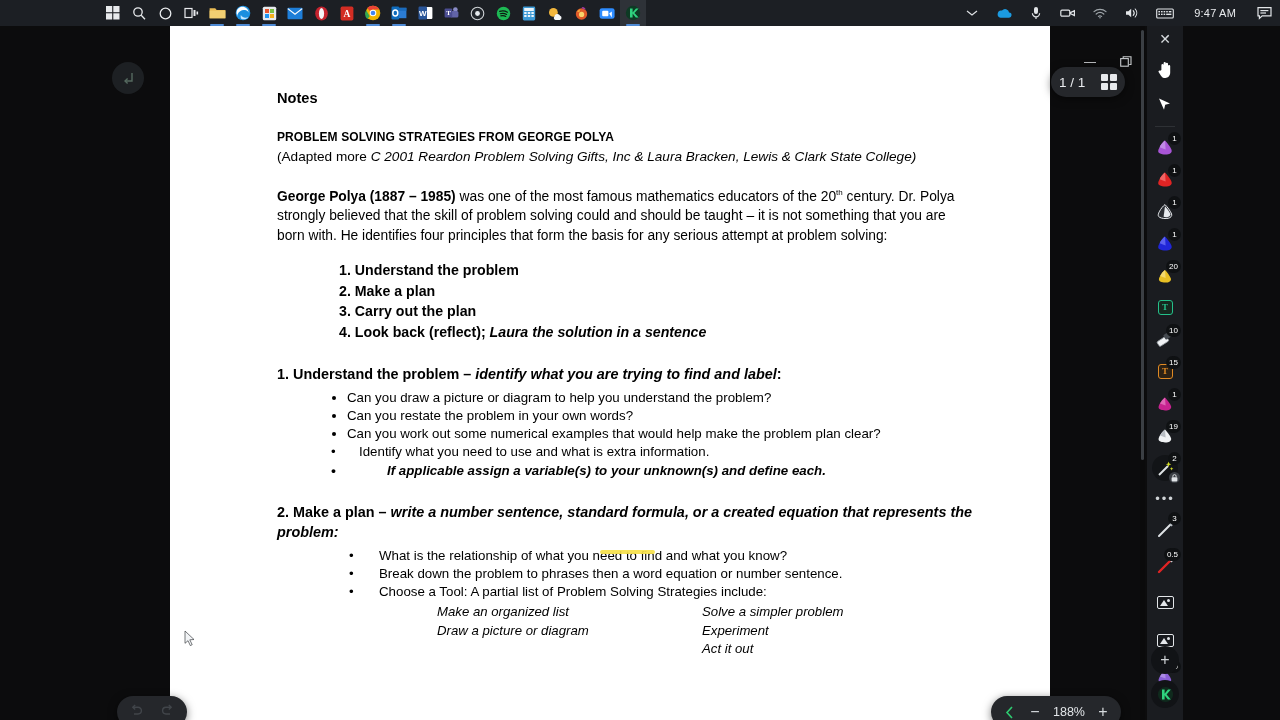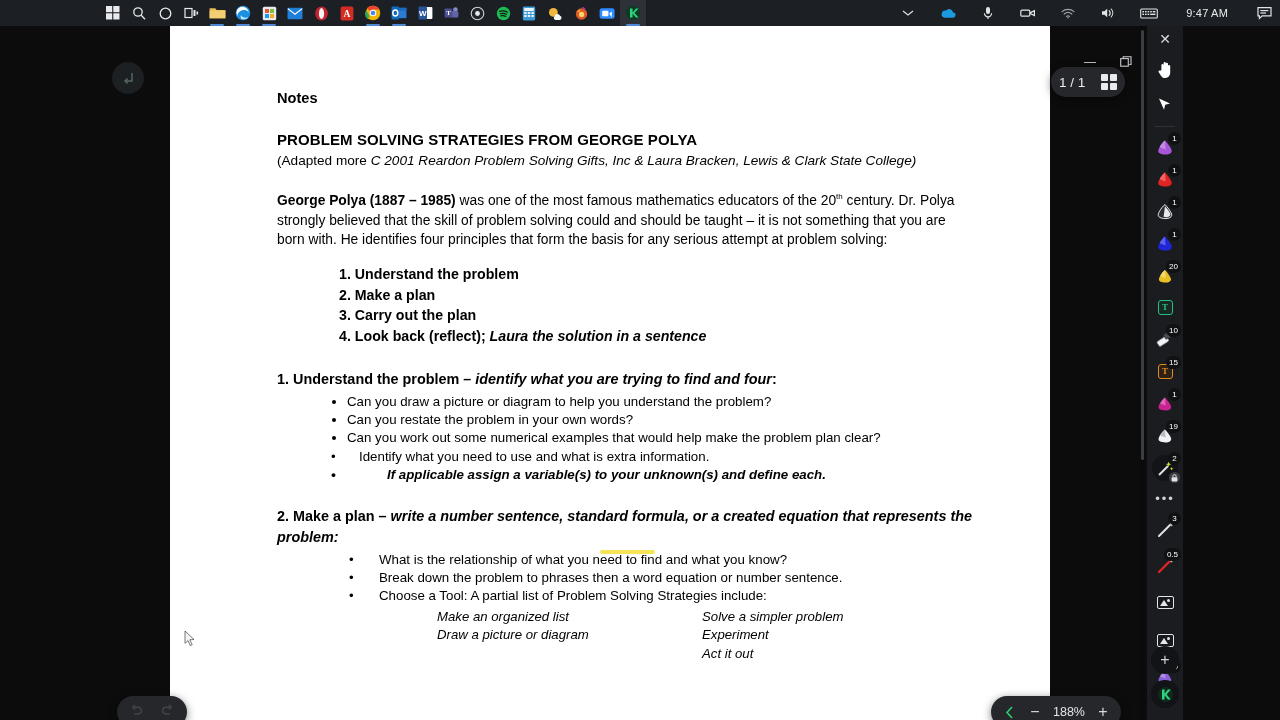--- a/index.html
+++ b/index.html
@@ -24,21 +24,21 @@
     position: relative;
     flex: none;
   }
   .tb-underline {
     position: absolute; bottom: 0; left: 6px; width: 14px; height: 2px;
     background: #4e8ad4; border-radius: 1px;
   }
   .tb-active-bg { background: #2e3238; }
   .tb-right {
     position: absolute; right: 0; top: 0; height: 26px;
-    display: flex; align-items: center; gap: 16px; padding-right: 4px;
+    display: flex; align-items: center; gap: 8px; padding-right: 4px;
   }
   .tray-item {
     height: 26px; min-width: 24px; padding: 0 4px;
     display: flex; align-items: center; justify-content: center;
     color: #e3e5e8; font-size: 10px;
   }
   .tray-clock { font-size: 11px; color: #e8eaed; padding: 0 8px; letter-spacing: .2px;}
 
   
   .workspace {
@@ -47,21 +47,21 @@
   }
   .doc-page {
     position: absolute; left: 170px; top: 0px; width: 880px; height: 694px;
     background: #ffffff;
   }
   .doc-body {
     position: absolute; left: 107px; top: 62px; width: 700px;
     color: #000; font-size: 13.6px; line-height: 1.42;
   }
   .h-notes { font-weight: bold; font-size: 14.6px; margin-bottom: 20px; }
-  .h-title { font-weight: bold; font-size: 15px; letter-spacing: .1px; }
+  .h-title { font-weight: bold; font-size: 12px; letter-spacing: .1px; }
   .h-sub { font-size: 13.6px; margin-top: 1px; }
   .p-intro { margin-top: 21px; font-size: 13.8px; line-height: 1.40; }
   .ol-principles { margin-top: 15px; margin-left: 62px; font-weight: bold; font-size: 14.2px; line-height: 1.45; }
   .p-rubric { margin-top: 22px; font-weight: bold; font-size: 14.2px; line-height: 1.44; }
   .sec-head { margin-top: 22px; font-weight: bold; font-size: 14.4px; }
   .bul { margin-top: 4px; margin-left: 54px; font-size: 13.3px; line-height: 1.37; }
   .bul li { margin-left: 16px; }
   .bul li.wide { list-style: none; position: relative; }
   .bul li.wide:before { content: "\2022"; position: absolute; left: -16px; }
   .tool-cols {
@@ -449,21 +449,21 @@
 
         <div class="ol-principles">
           <div><span>1.</span> <span>Understand the problem</span></div>
           <div><span>2.</span> <span>Make a plan</span></div>
           <div><span>3.</span> <span>Carry out the plan</span></div>
           <div><span>4.</span> <span>Look back (reflect); </span><i class="it">Laura the solution in a sentence</i></div>
         </div>
 
 
         <div class="sec-head">
-          <span>1. Understand the problem – </span><i class="it">identify what you are trying to find and four</i><span>:</span>
+          <span>1. Understand the problem – </span><i class="it">identify what you are trying to find and label</i><span>:</span>
         </div>
         <ul class="bul">
           <li>Can you draw a picture or diagram to help you understand the problem?</li>
           <li>Can you restate the problem in your own words?</li>
           <li>Can you work out some numerical examples that would help make the problem plan clear?</li>
           <li class="wide" style="padding-left:12px">Identify what you need to use and what is extra information.</li>
           <li class="wide" style="padding-left:40px;font-weight:bold;font-style:italic">If applicable assign a variable(s) to your unknown(s) and define each.</li>
         </ul>
 
         <div class="sec-head">

